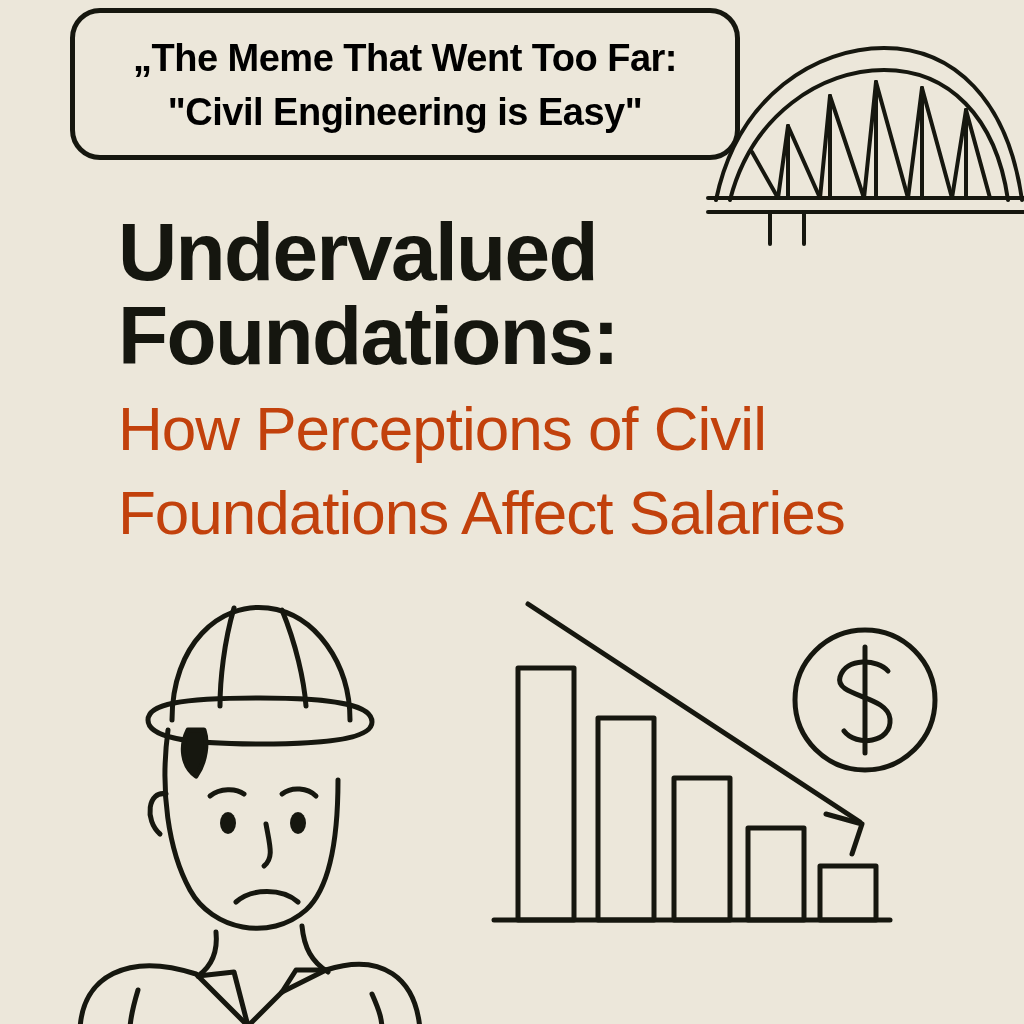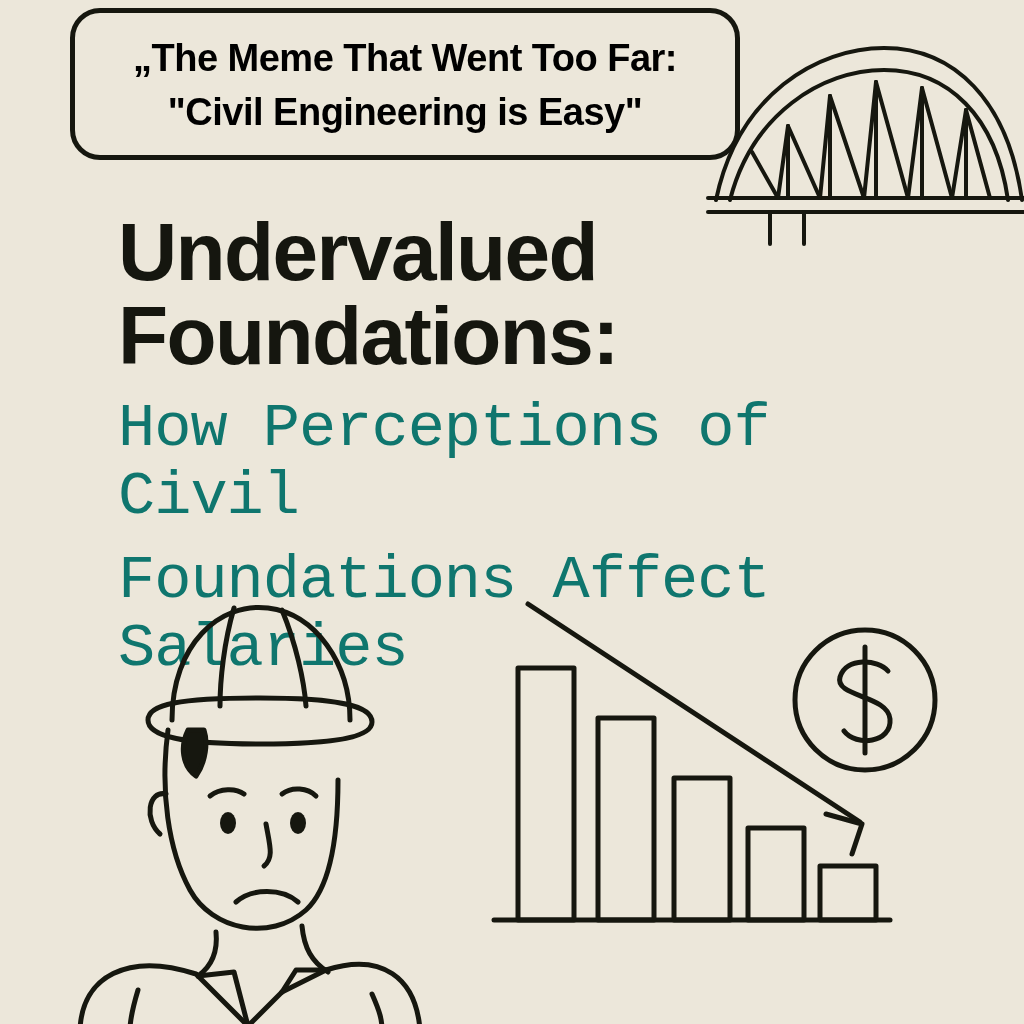--- a/index.html
+++ b/index.html
@@ -56,23 +56,22 @@
     font-weight: 800;
     line-height: 1.03;
     color: #15160f;
     letter-spacing: -1.6px;
   }
   .h-sub {
     margin-top: 16px;
     font-size: 62px;
     font-weight: 500;
     line-height: 1.1;
-    color: #0f766e;
+    color: #c2410c;
     letter-spacing: -1px;
-    font-family: Liberation Mono, monospace;
   }
 
   
   .bridge {
     position: absolute;
     right: -4px;
     top: 22px;
     width: 320px;
     height: 230px;
   }

